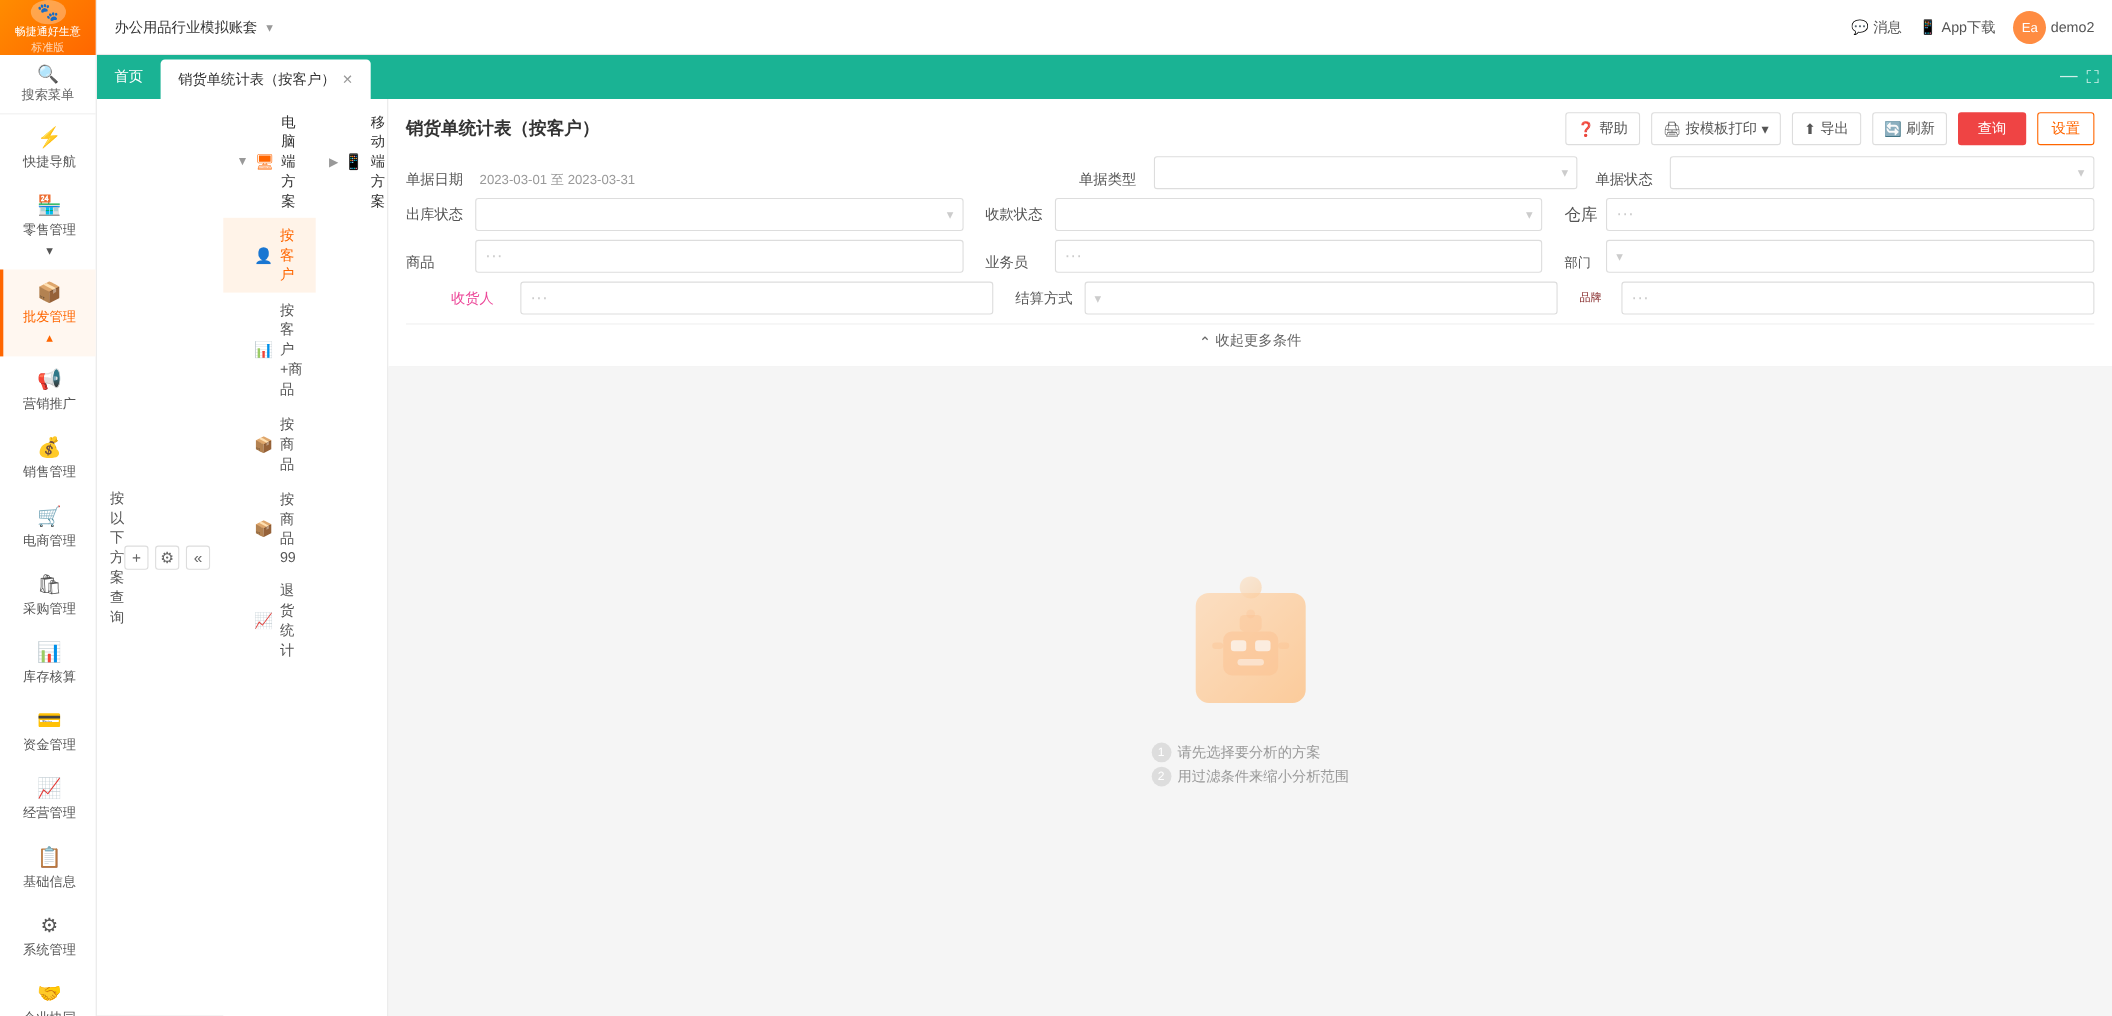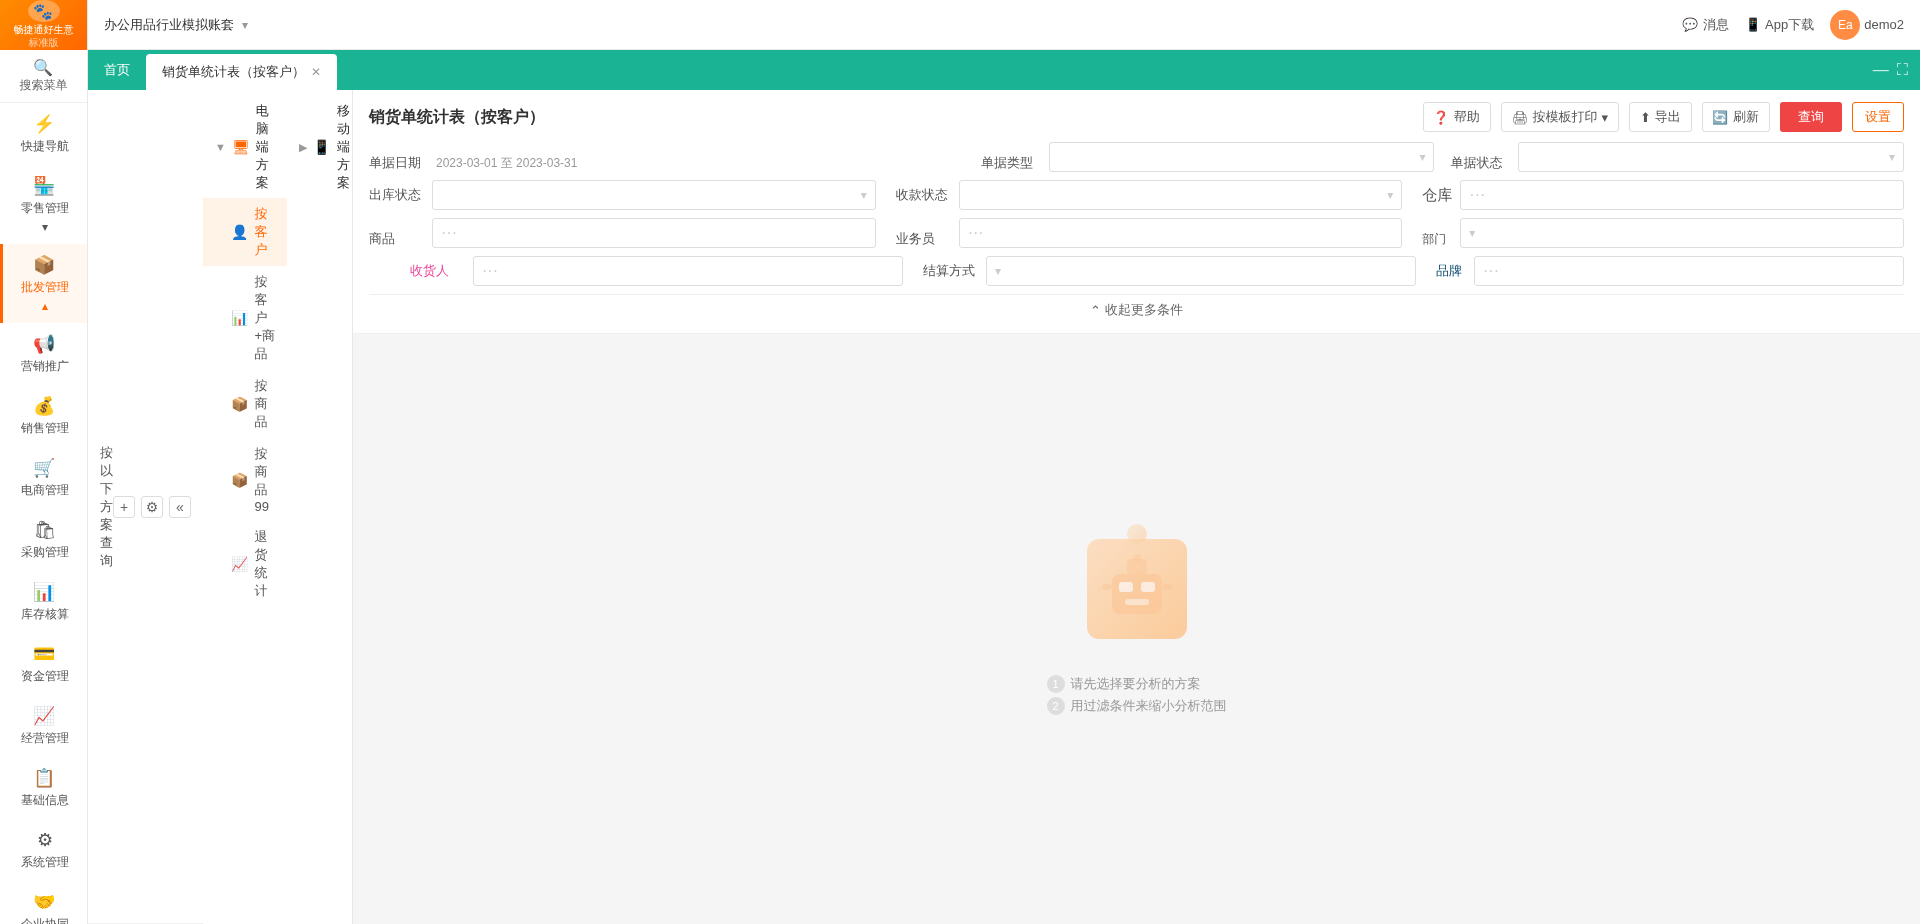--- a/index.html
+++ b/index.html
@@ -487,21 +487,21 @@
 
         <div style="display:flex; align-items:center; gap:8px; margin-bottom:8px;">
           <span style="font-size:13px; color:#ec4899; min-width:55px;margin-left:41px;">收货人</span>
           <div class="filter-input" style="width:280px;">
             <span class="ellipsis">···</span>
           </div>
           <span style="font-size:13px; color:#555; min-width:55px; margin-left:12px;">结算方式</span>
           <div class="filter-input" style="width:280px;">
             <span class="dropdown-arrow">▾</span>
           </div>
-          <span style="font-size:13px; color:#0c4a6e; min-width:30px; margin-left:12px;">品牌</span>
+          <span style="font-size:10px; color:#7f1d1d; min-width:30px; margin-left:12px;">品牌</span>
           <div class="filter-input" style="width:280px;">
             <span class="ellipsis">···</span>
           </div>
         </div>
 
         <div class="collapse-btn">
           <span>⌃</span>
           <span>收起更多条件</span>
         </div>
       </div>

